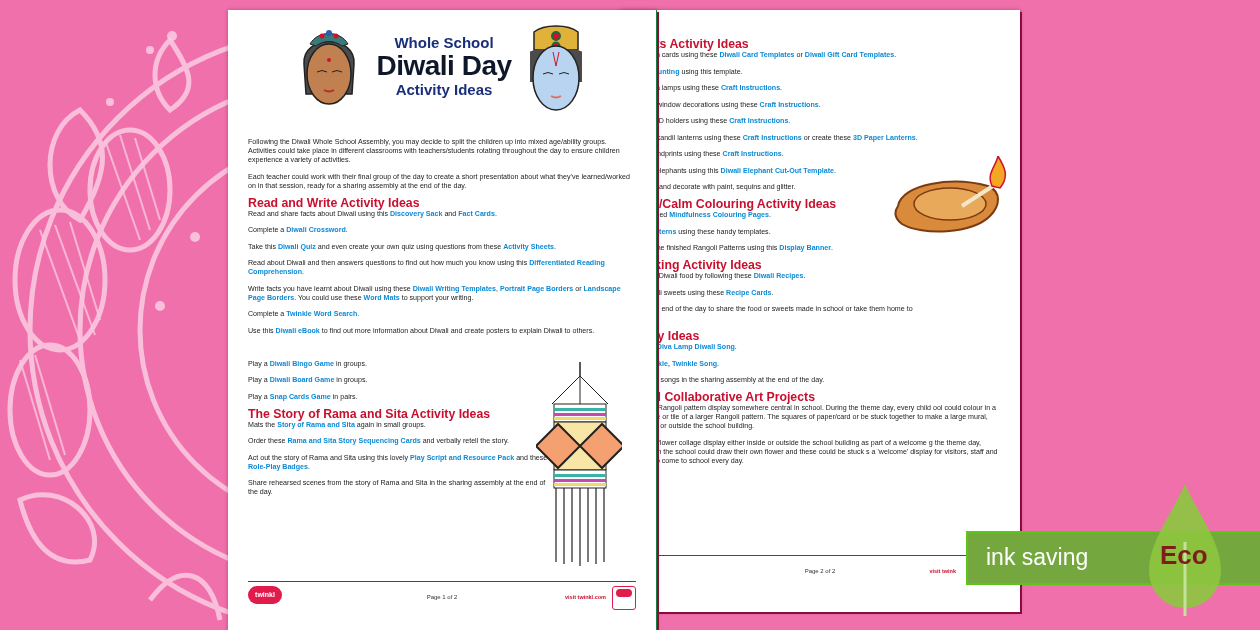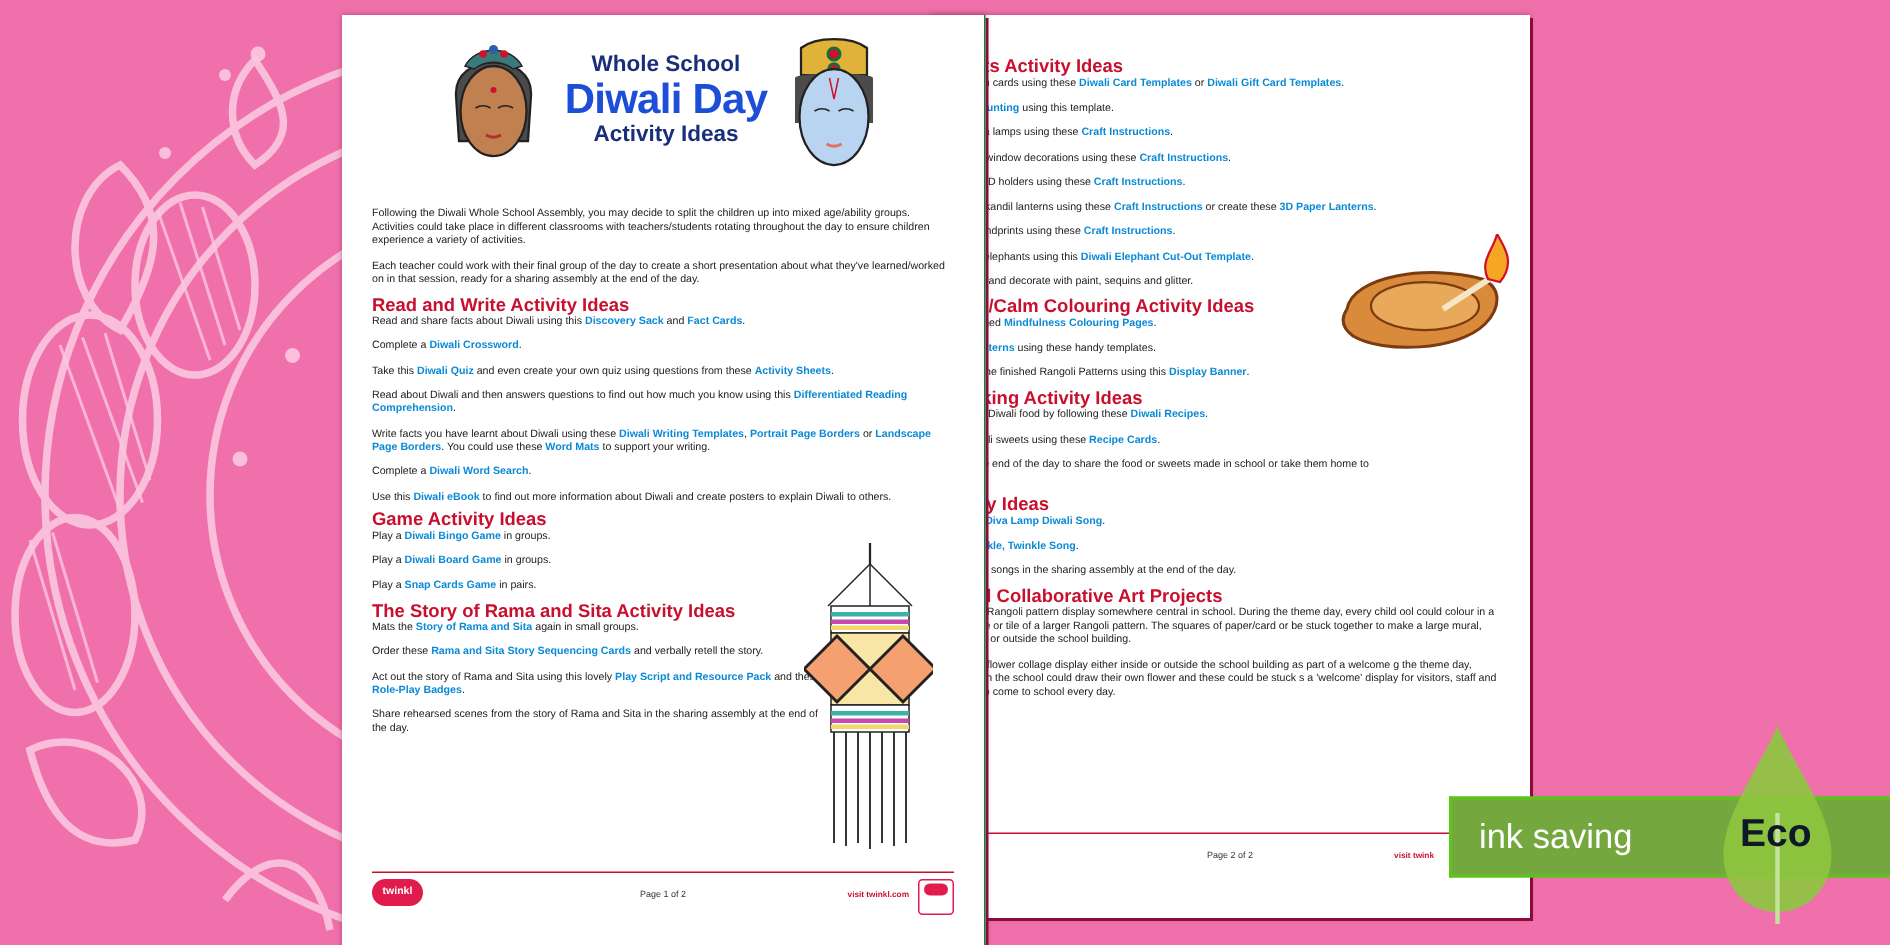--- a/index.html
+++ b/index.html
@@ -9,32 +9,32 @@
   #page2 { left:620px; top:10px; width:400px; height:602px; }
   #page1 { left:228px; top:10px; width:428px; height:628px; z-index:2; border-right:1px solid #15803d;text-decoration:underline; }
   .p { font-size:7.1px; line-height:9px; color:#222; margin:0 0 7.5px 0; }
   .p a, .lnk { color:#0a8ad6; font-weight:bold; text-decoration:none; }
   .h { font-size:12.3px; font-weight:bold; color:#c8102e; margin:0; line-height:13px; }
   .content1 { position:absolute; left:20px; top:128px; width:386px; }
   .content2 { position:absolute; left:0px; top:28px; width:392px; overflow:hidden; }
   .content2 .h, .content2 .p { white-space:nowrap; }
   .title-block { position:absolute; left:126px; top:24px; width:180px; text-align:center; }
   .t1 { font-size:15px; font-weight:bold; color:#1a2f7a; line-height:17px; }
-  .t2 { font-size:28px; font-weight:bold; color:#1d4ed8; line-height:30px; letter-spacing:-0.5px; }
+  .t2 { font-size:28px; font-weight:bold; color:#0f172a; line-height:30px; letter-spacing:-0.5px; }
   .t3 { font-size:15px; font-weight:bold; color:#1a2f7a; line-height:17px; }
   .footer { position:absolute; left:20px; right:20px; bottom:26px; border-top:1.5px solid #c8102e; height:30px; }
   .footer .pg { position:absolute; left:0; right:0; top:12px; text-align:center; font-size:6px; color:#333; }
   .footer .visit { position:absolute; right:30px; top:12px; font-size:5.5px; font-weight:bold; color:#c8102e; }
   .twinkl-logo { position:absolute; left:0; top:4px; width:34px; height:18px; background:#e21b4d; border-radius:9px; color:#fff; font-size:7px; font-weight:bold; text-align:center; line-height:18px; }
   .badge { position:absolute; right:0; top:4px; width:22px; height:22px; border:1px solid #e21b4d; border-radius:3px; }
   .badge::before { content:""; position:absolute; left:3px; top:2px; width:16px; height:8px; background:#e21b4d; border-radius:4px; }
   .eco { position:absolute; left:966px; top:531px; width:294px; height:50px; background:#74a83e; border:2px solid #5cc51b; border-right:none; z-index:5; }
   .eco-text { position:absolute; left:18px; top:7px; font-size:23px; color:#fff; line-height:34px; }
   .eco-drop { position:absolute; left:1147px; top:482px; z-index:6; }
-  .eco-label { position:absolute; left:1160px; top:540px; z-index:7; font-size:26px; font-weight:bold; color:#0f172a; }
+  .eco-label { position:absolute; left:1160px; top:540px; z-index:7; font-size:26px; font-weight:bold; color:#7f1d1d; }
   .face { position:absolute; }
 </style>
 </head>
 <body>
 
 <svg class="bg-deco" viewBox="0 0 1260 630">
   <g fill="none" stroke="#fbc8e0" stroke-width="5" opacity="0.9">
     <circle cx="330" cy="330" r="300"></circle>
     <circle cx="330" cy="330" r="250"></circle>
     <circle cx="330" cy="330" r="190"></circle>
@@ -146,24 +146,23 @@
   <div class="content1">
     <p class="p">Following the Diwali Whole School Assembly, you may decide to split the children up into mixed age/ability groups. Activities could take place in different classrooms with teachers/students rotating throughout the day to ensure children experience a variety of activities.</p>
     <p class="p" style="margin-bottom:6px">Each teacher could work with their final group of the day to create a short presentation about what they've learned/worked on in that session, ready for a sharing assembly at the end of the day.</p>
 
     <h3 class="h">Read and Write Activity Ideas</h3>
     <p class="p"><span>Read and share facts about Diwali using this </span><a>Discovery Sack</a><span> and </span><a>Fact Cards</a><span>.</span></p>
     <p class="p"><span>Complete a </span><a>Diwali Crossword</a><span>.</span></p>
     <p class="p"><span>Take this </span><a>Diwali Quiz</a><span> and even create your own quiz using questions from these </span><a>Activity Sheets</a><span>.</span></p>
     <p class="p"><span>Read about Diwali and then answers questions to find out how much you know using this </span><a>Differentiated Reading Comprehension</a><span>.</span></p>
     <p class="p"><span>Write facts you have learnt about Diwali using these </span><a>Diwali Writing Templates</a><span>, </span><a>Portrait Page Borders</a><span> or </span><a>Landscape Page Borders</a><span>. You could use these </span><a>Word Mats</a><span> to support your writing.</span></p>
-    <p class="p"><span>Complete a </span><a>Diwali Word Search</a><span>.</span></p>
-    <p class="p" style="margin-bottom:4px"><span>Use this </span><a>Diwali eBook</a><span> to find out more information about Diwali and create posters to explain Diwali to others.</span></p>
-
-    <h3 class="h">Game Activity Ideas</h3>
+    <p class="p"><span>Complete a </span><a>Twinkle Word Search</a><span>.</span></p>
+    <p class="p" style="margin-bottom:24px"><span>Use this </span><a>Diwali eBook</a><span> to find out more information about Diwali and create posters to explain Diwali to others.</span></p>
+
     <p class="p"><span>Play a </span><a>Diwali Bingo Game</a><span> in groups.</span></p>
     <p class="p"><span>Play a </span><a>Diwali Board Game</a><span> in groups.</span></p>
     <p class="p" style="margin-bottom:6px"><span>Play a </span><a>Snap Cards Game</a><span> in pairs.</span></p>
 
     <h3 class="h">The Story of Rama and Sita Activity Ideas</h3>
     <p class="p" style="width:300px"><span>Mats the </span><a>Story of Rama and Sita</a><span> again in small groups.</span></p>
     <p class="p" style="width:300px"><span>Order these </span><a>Rama and Sita Story Sequencing Cards</a><span> and verbally retell the story.</span></p>
     <p class="p" style="width:300px"><span>Act out the story of Rama and Sita using this lovely </span><a>Play Script and Resource Pack</a><span> and these </span><a>Role-Play Badges</a><span>.</span></p>
     <p class="p" style="width:300px"><span>Share rehearsed scenes from the story of Rama and Sita in the sharing assembly at the end of the day.</span></p>
   </div>

